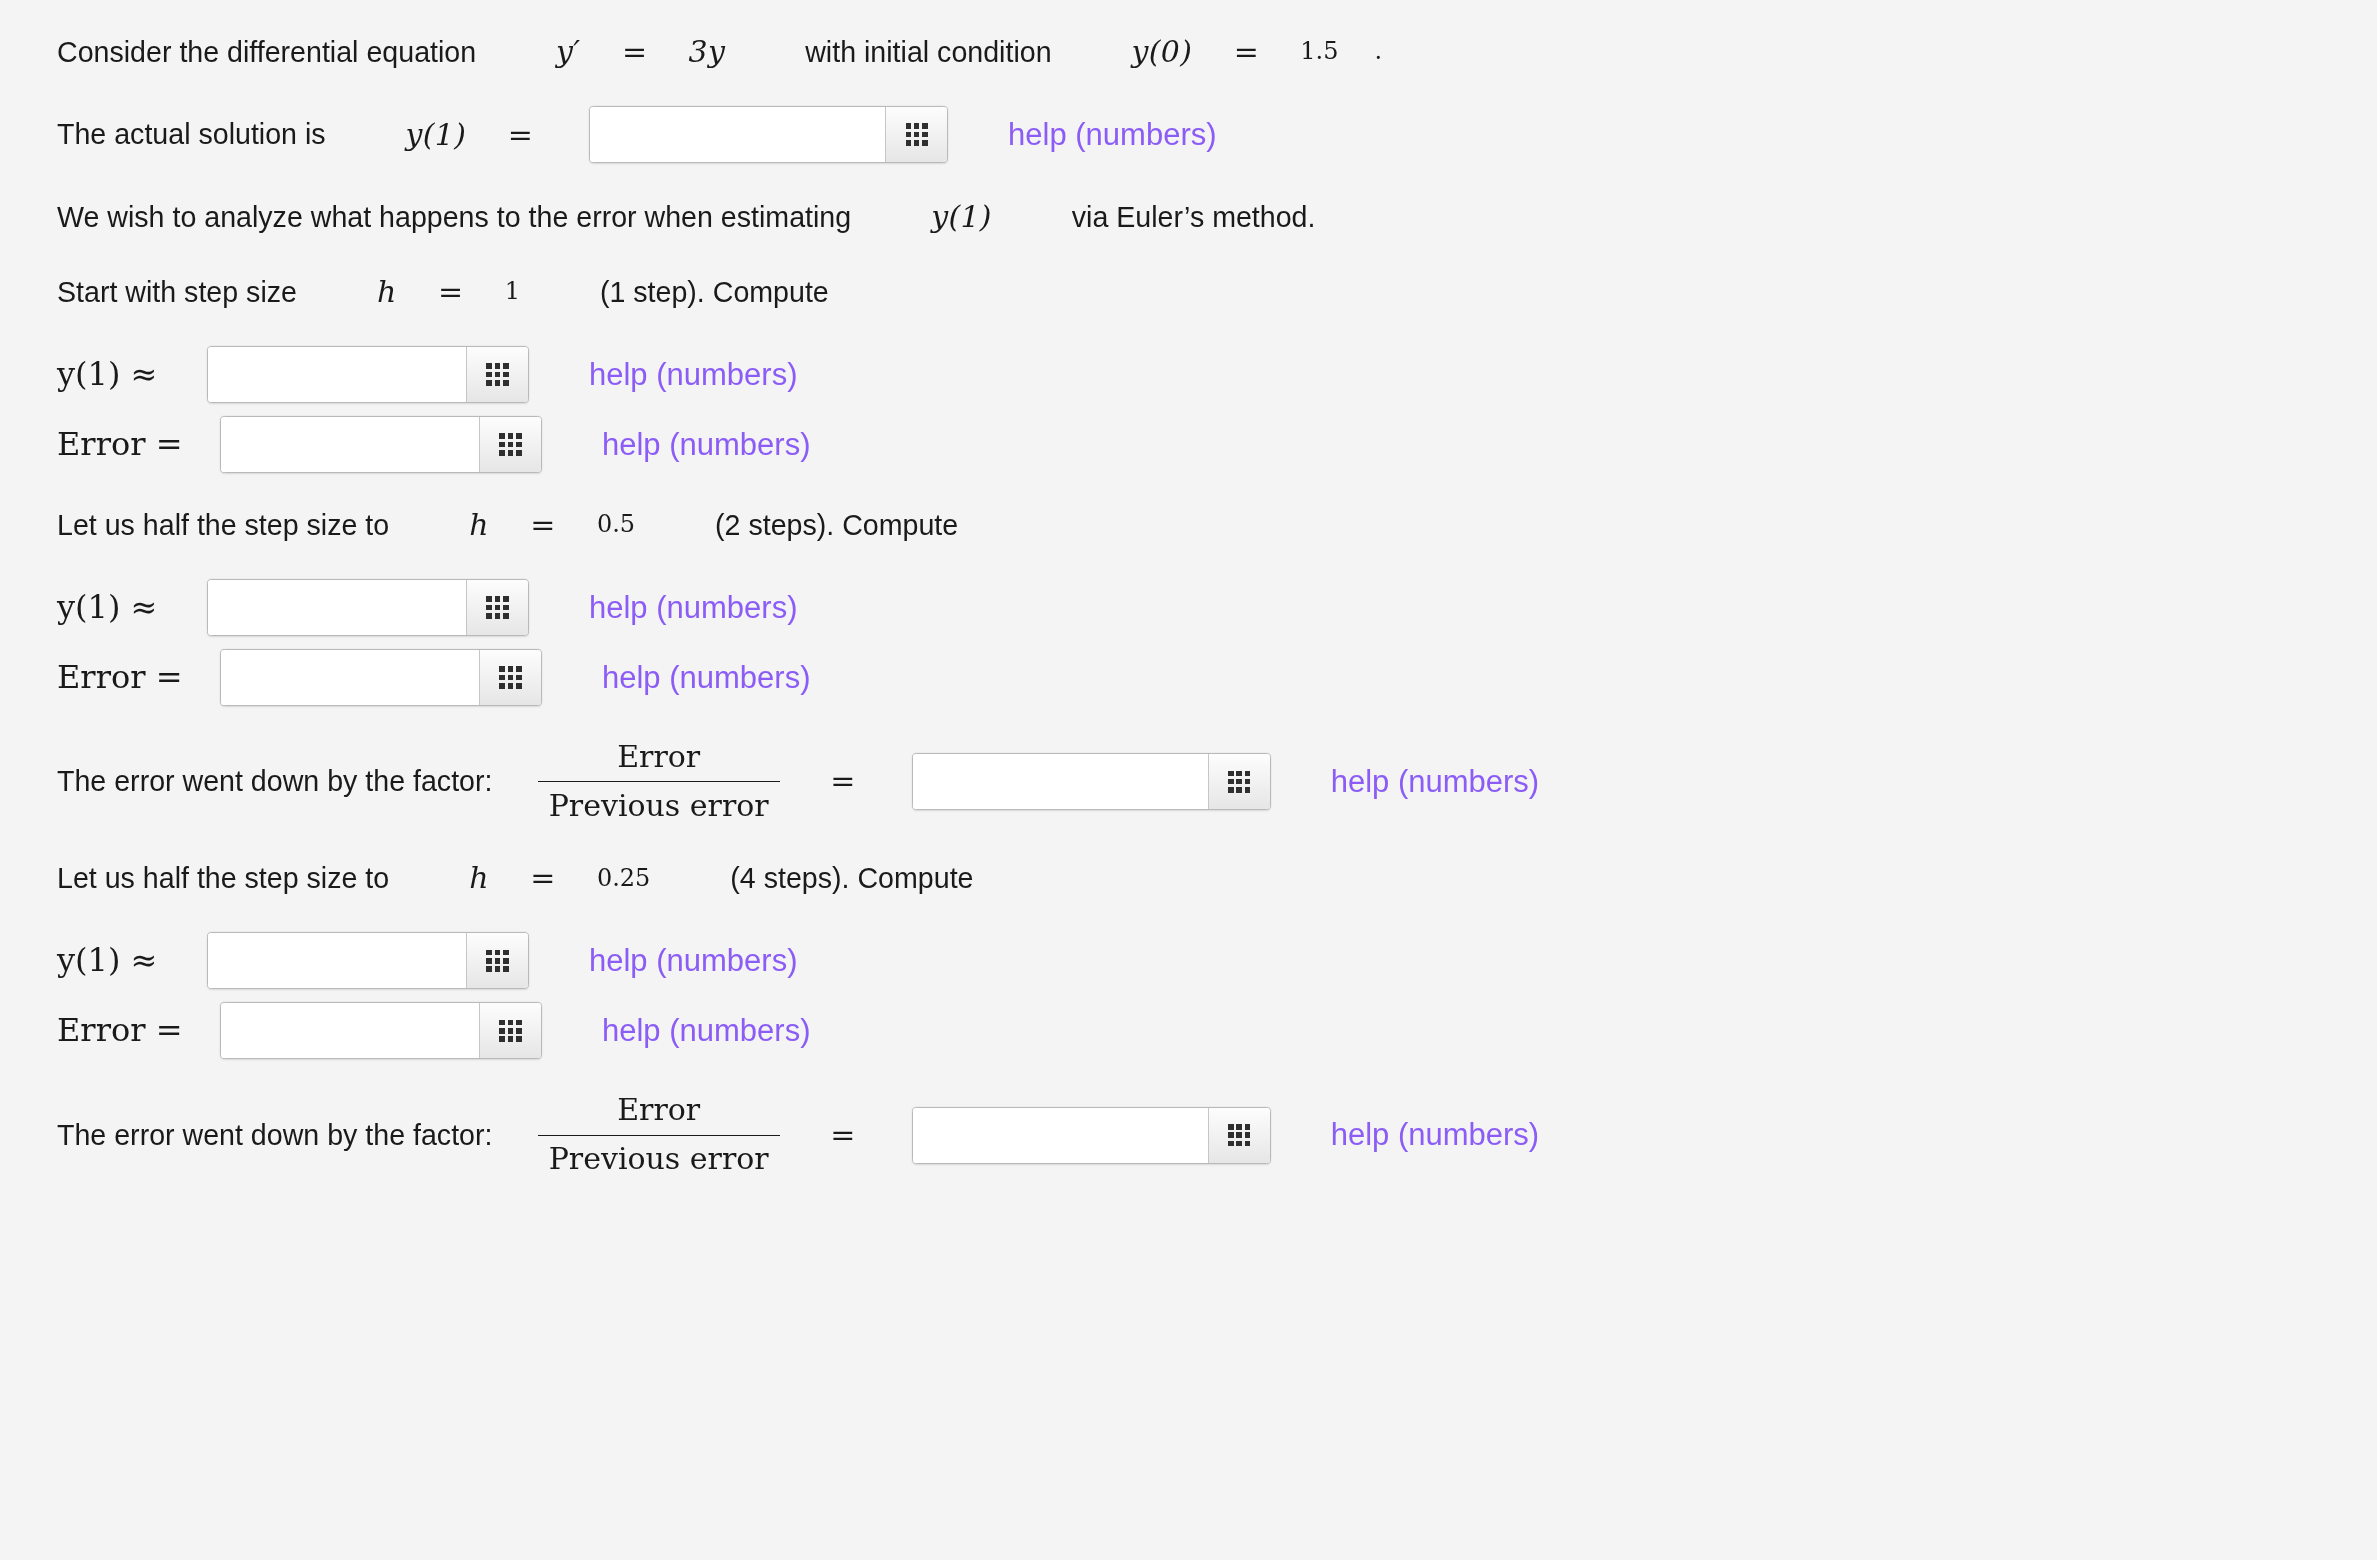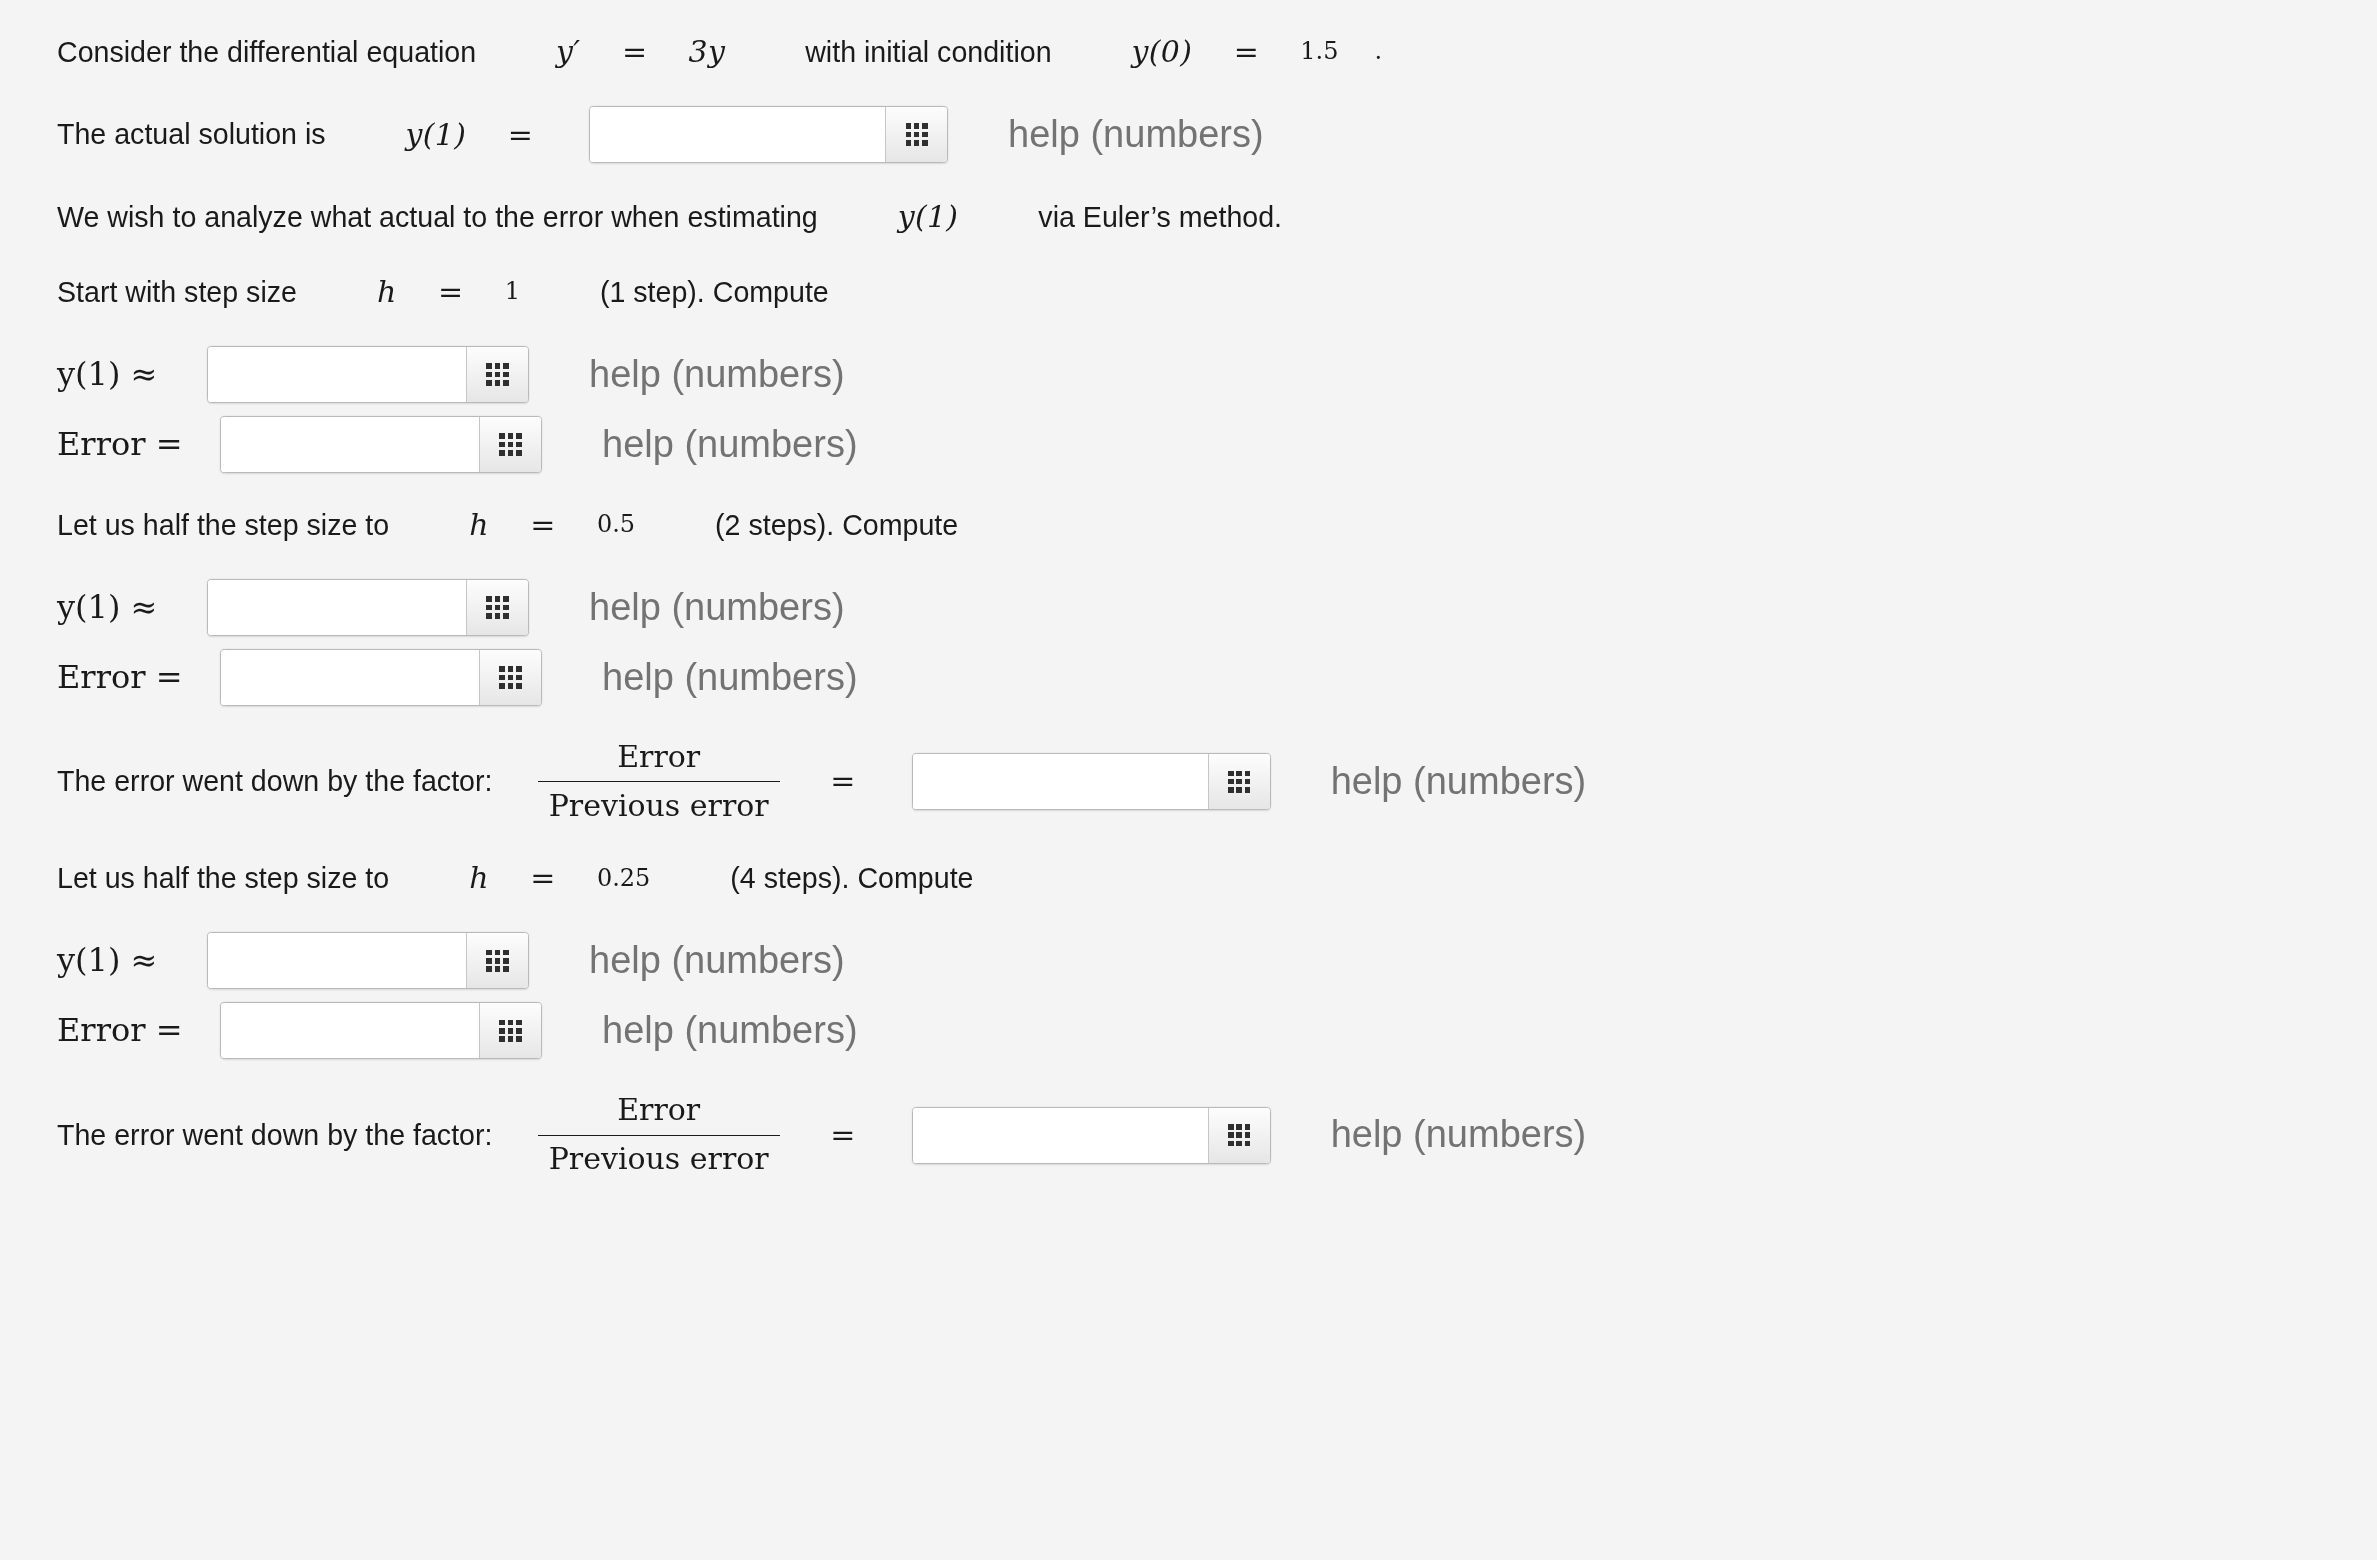--- a/index.html
+++ b/index.html
@@ -90,22 +90,22 @@
     gap: 2.8px;
   }
   .grid-icon i {
     display: block;
     width: 5.5px;
     height: 5.5px;
     background: #2f2f2f;
   }
 
   .help {
-    color: #737373;
-    font-size: 38px;
+    color: #8b5cf6;
+    font-size: 31px;
     margin-left: 24px;
     white-space: nowrap;
   }
 
   .note {
     font-style: italic;
     font-size: 28.6px;
     margin: 0 0 33px 0;
   }
   .note b { font-style: italic; font-weight: bold; }
@@ -175,21 +175,21 @@
             <i></i>
             <i></i>
             <i></i>
         </span>
       </span>
     </span>
     <span class="help">help (numbers)</span>
   </div>
 
   <div class="para line">
-    <span>We wish to analyze what actual to the error when estimating</span>&nbsp;
+    <span>We wish to analyze what happens to the error when estimating</span>&nbsp;
     <span class="mi">y(1)</span>&nbsp;
     <span>via Euler’s method.</span>
   </div>
 
   <div class="para line">
     <span>Start with step size</span>&nbsp;
     <span class="mi">h</span>
     <span class="mo">=</span>
     <span class="mn">1</span>&nbsp;
     <span>(1 step). Compute</span>

